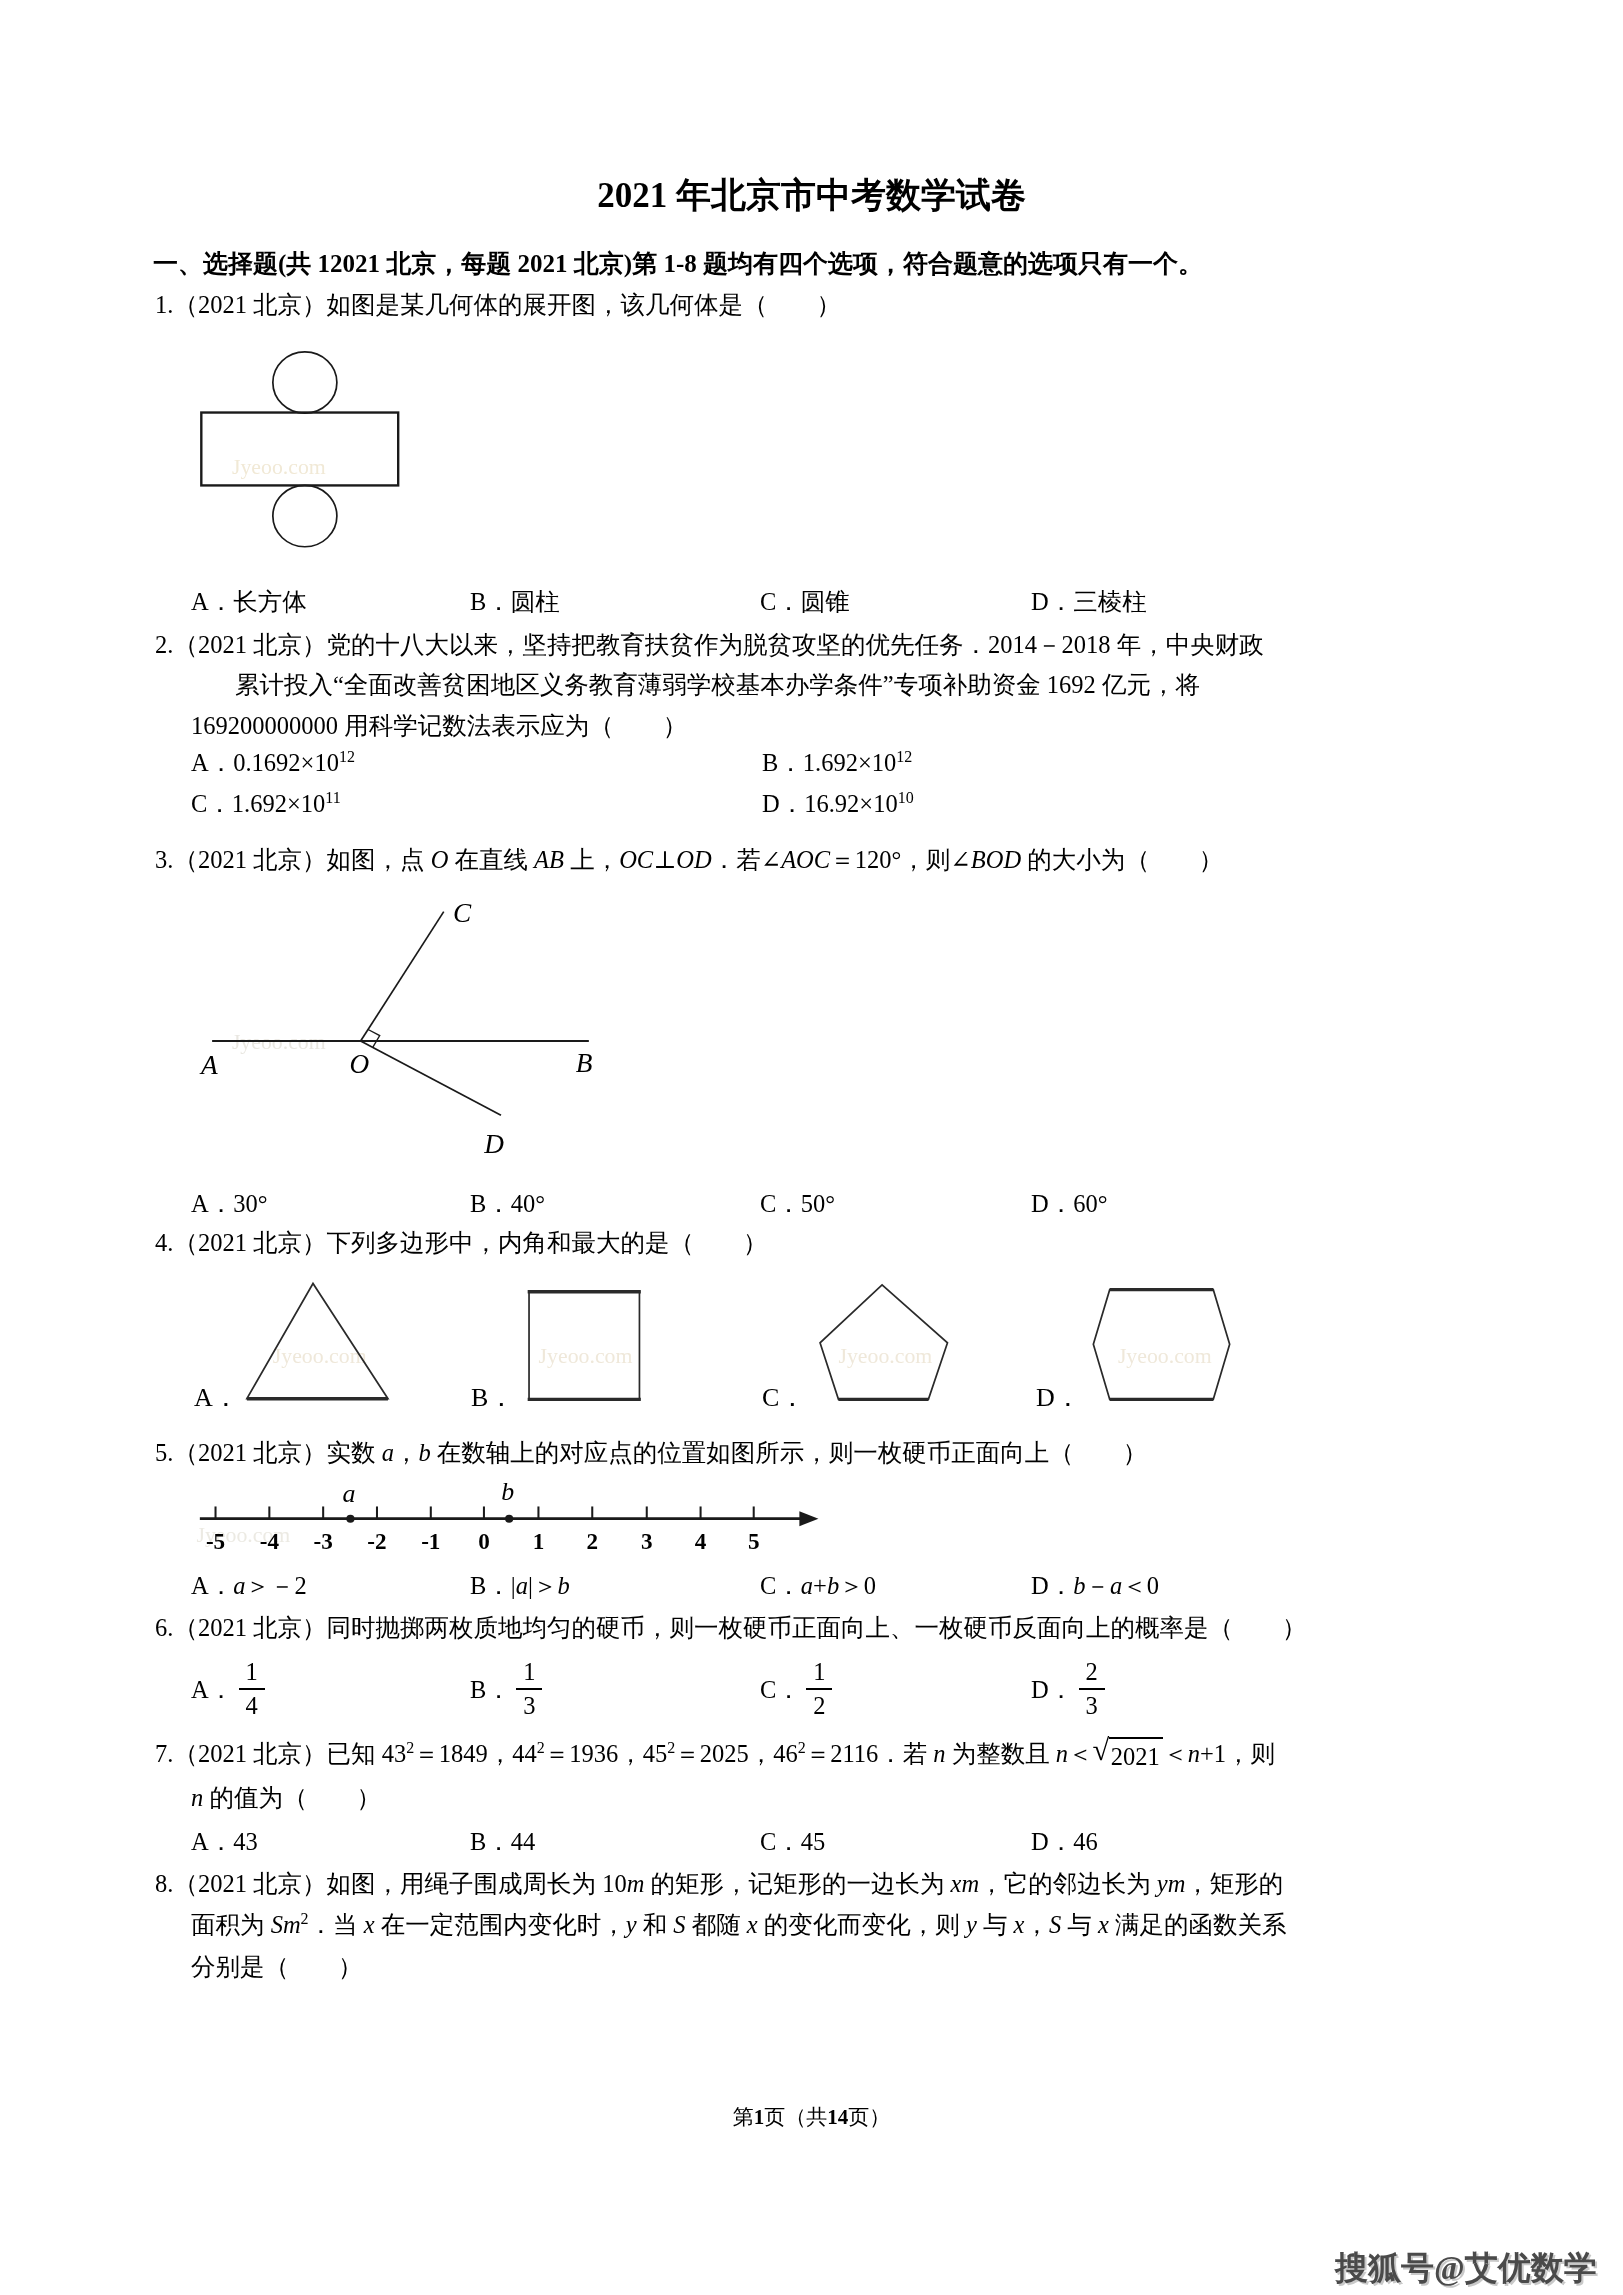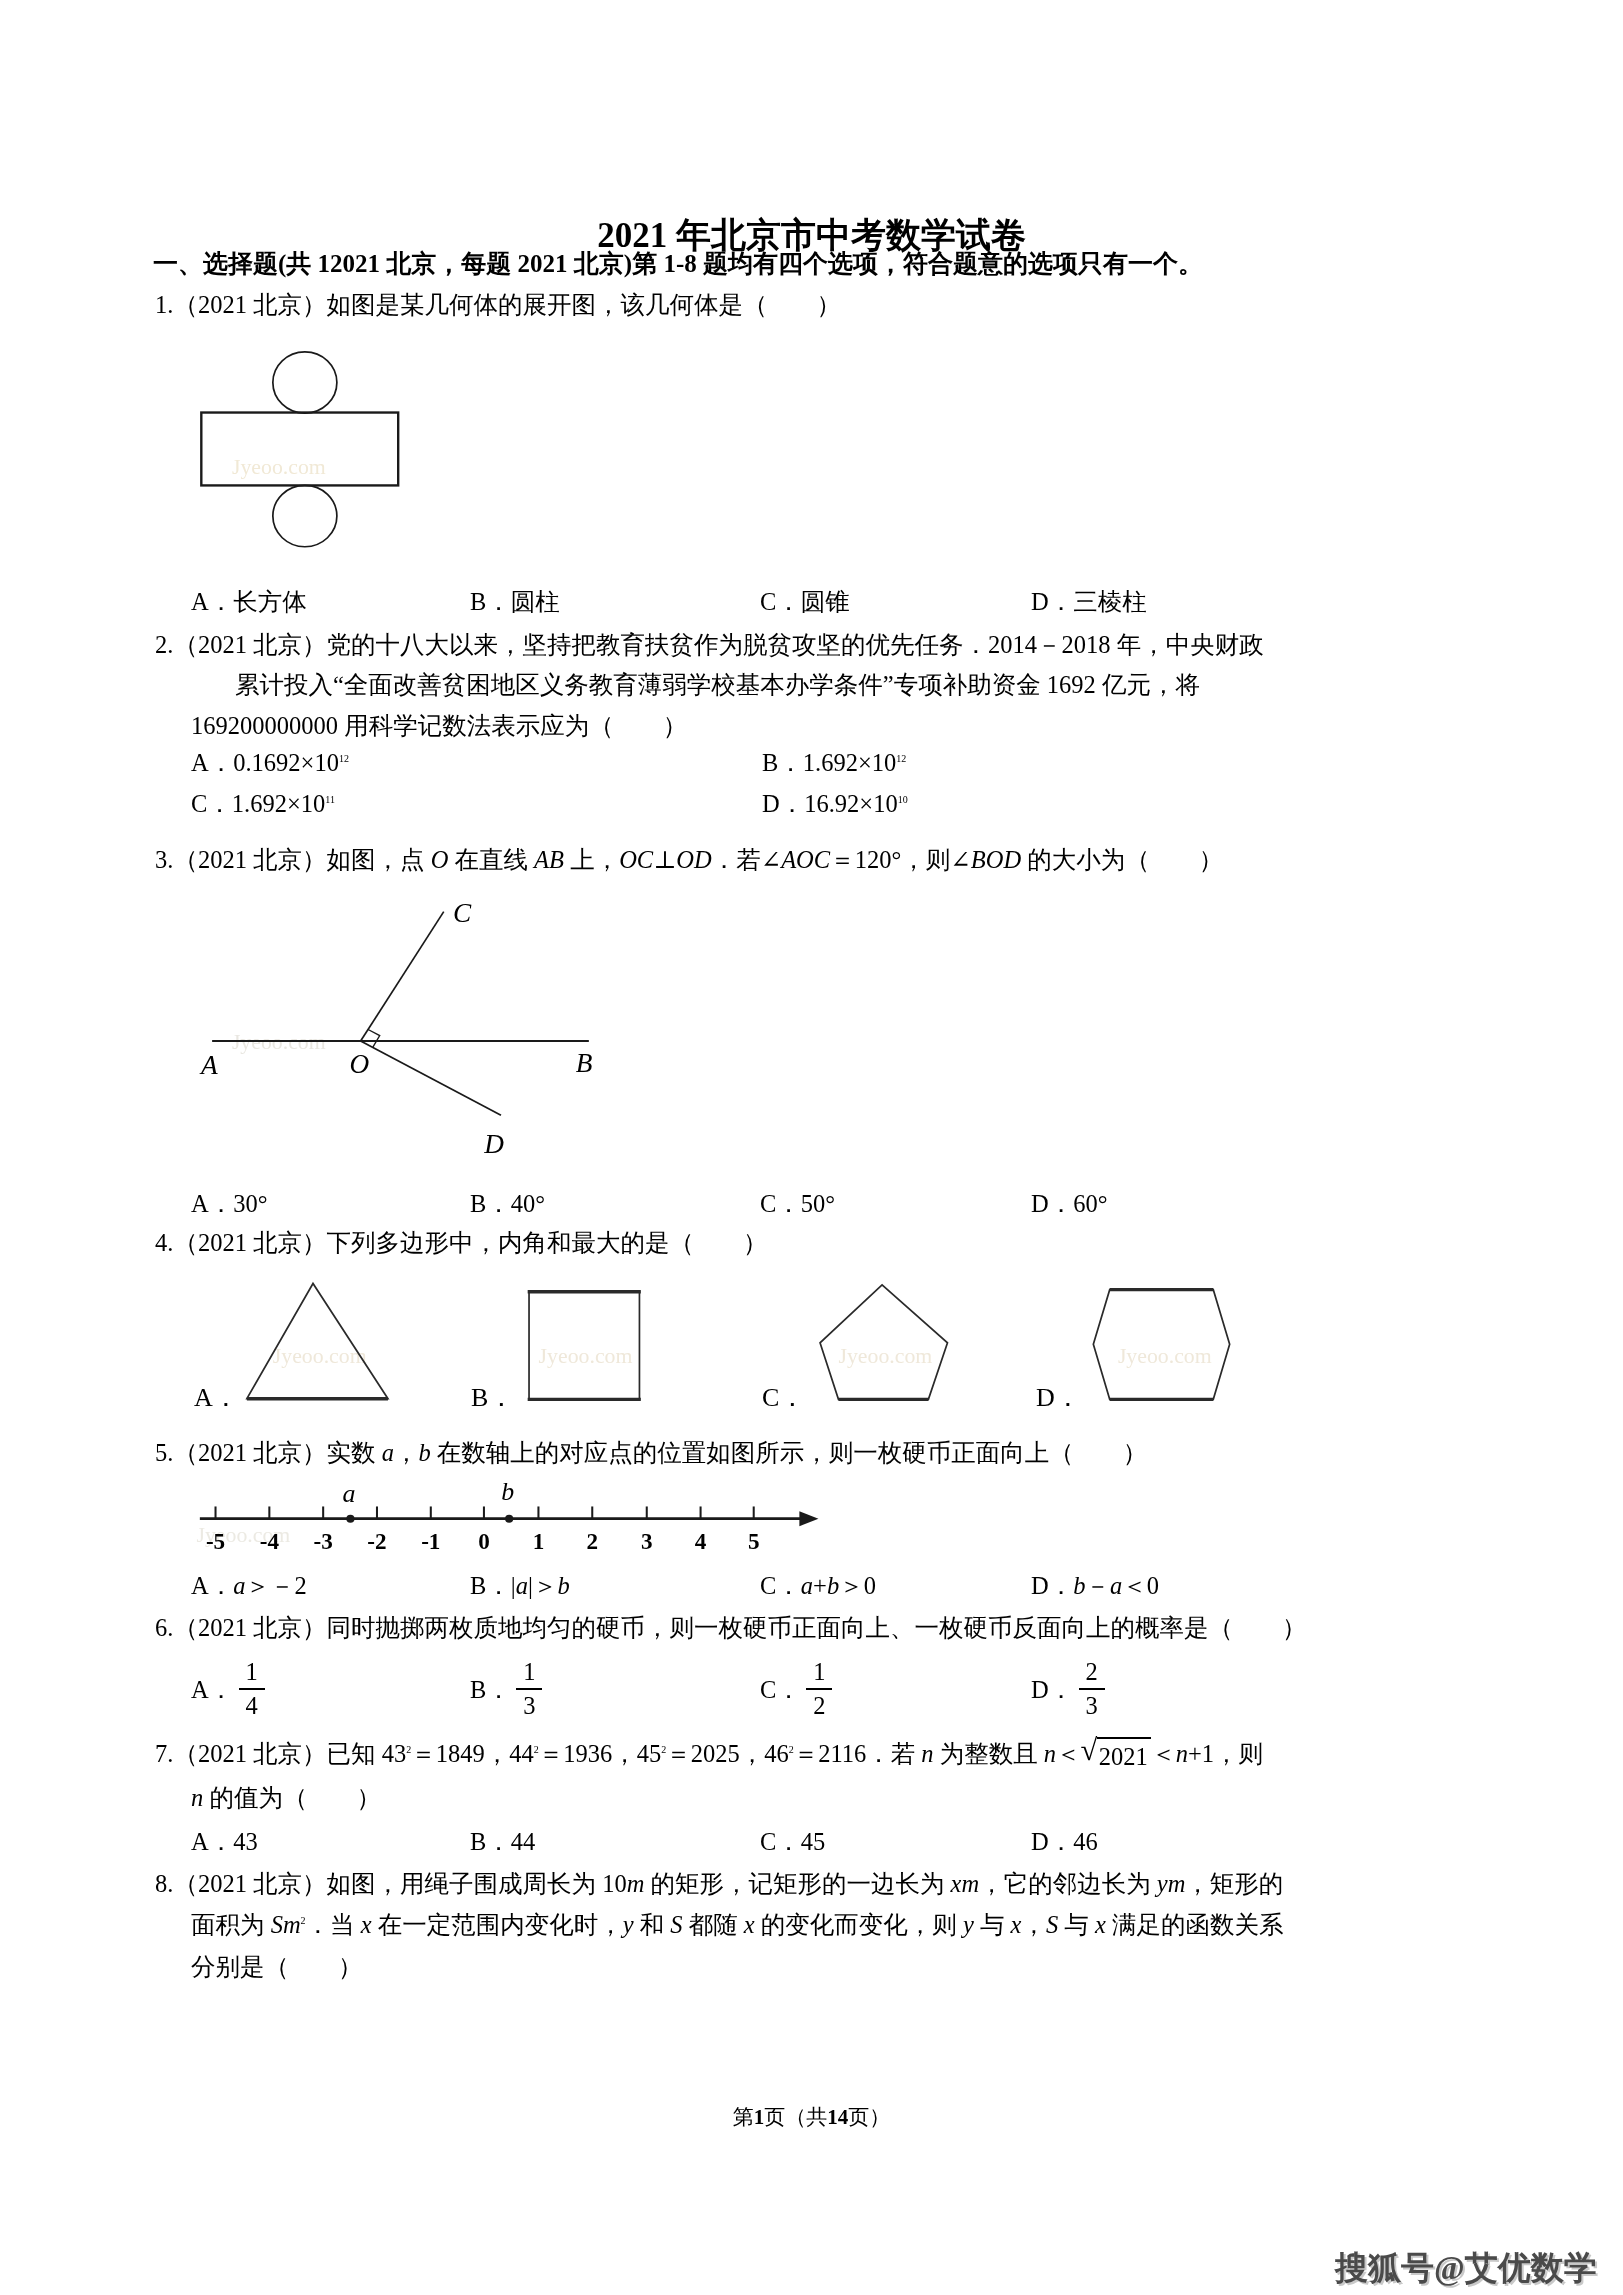--- a/index.html
+++ b/index.html
@@ -1,26 +1,26 @@
 <!DOCTYPE html>
 <html style="font-size:11px"><head>
 <meta charset="utf-8">
 <style>
   html,body{margin:0;padding:0;background:#fff;}
   .page{position:relative;width:1623px;height:2295px;background:#fff;overflow:hidden;
         font-family:"Liberation Serif","DejaVu Serif",serif;color:#000;}
   .abs{position:absolute;}
   .line{font-size:24.5px;white-space:nowrap;line-height:1.3;text-align:right;}
-  .title{font-size:35px;font-weight:700;left:0;right:0;text-align:center;margin-top:40px;}
+  .title{font-size:35px;font-weight:700;left:0;right:0;text-align:center;}
   .heading{font-size:25px;font-weight:700;}
   .opt{display:flex;align-items:center;}
   .opt span{white-space:nowrap;}
   .it{font-style:italic;}
   .bd{font-weight:700;}
-  sup{font-size:10px;line-height:0;vertical-align:9.5px;}
+  sup{font-size:16px;line-height:0;vertical-align:9.5px;}
   .frac-opt{height:65px;}
   .frac{display:inline-flex;flex-direction:column;align-items:center;margin-left:5.5px;font-size:24.5px;}
   .frac .num{border-bottom:2px solid #000;padding:0 6.8px 3.4px;line-height:1;}
   .frac .den{padding-top:4.1px;line-height:1;}
   .sqrt{display:inline-flex;align-items:flex-start;}
   .sqrt-sign{font-size:1.25em;line-height:1;transform:translateY(-2px);}
   .sqrt-val{border-top:2px solid #000;padding:2px 3.4px 0 1.4px;}
   .footer{font-size:21px;left:0;right:0;text-align:center;}
   .sohu{font-size:33px;font-weight:700;color:#4a4a4a;text-shadow:2px 2px 0 #c9c9c9;}
   svg{display:block;}

